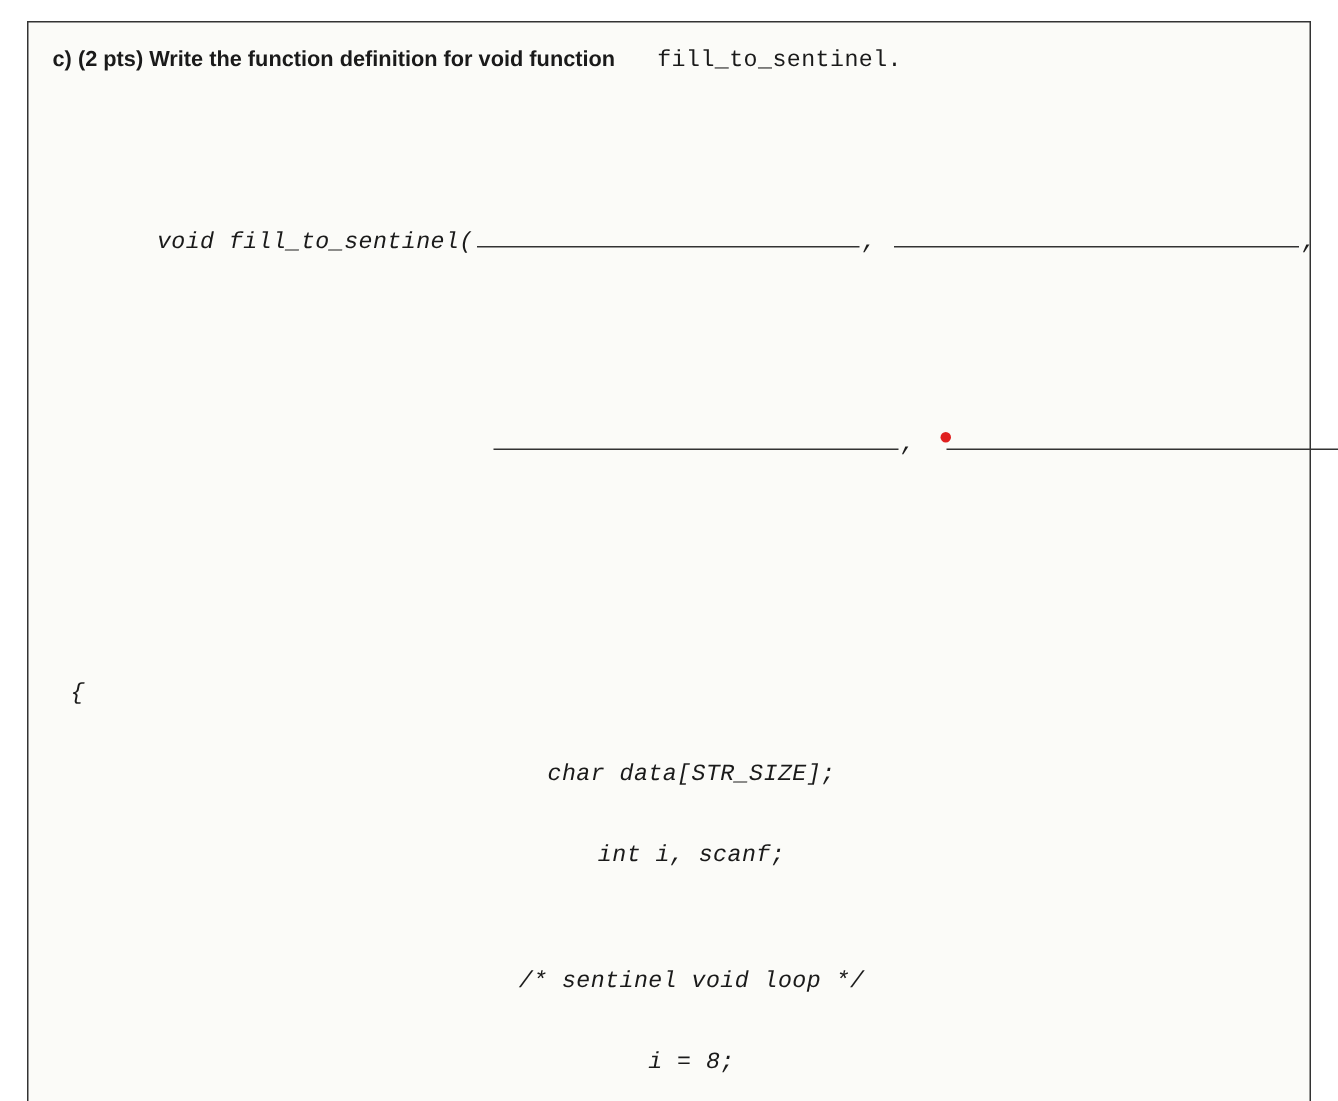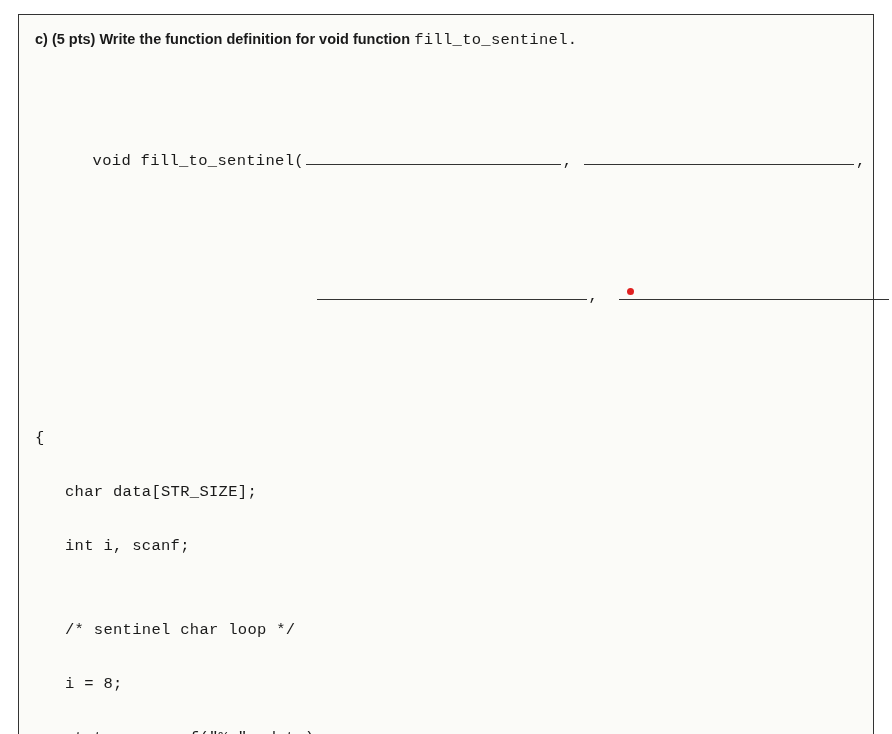--- a/index.html
+++ b/index.html
@@ -13,24 +13,24 @@
       width: 892px;
     }
     .page {
       border: 1.6px solid #333;
       padding: 10px 16px 14px 16px;
       background: #fbfbf8;
       min-height: 706px;
       position: relative;
     }
     .bold { font-weight: bold; }
-    .mono { font-family: "Courier New", Courier, monospace; font-size: 15.5px; letter-spacing: 0.3px; }
+    .mono { font-family: "Courier New", Courier, monospace; font-size: 15.5px; letter-spacing: 0.3px; margin-left: 24px; }
     .q-head { margin: 4px 0 14px 0; line-height: 1.5; }
-    .code-block { white-space: pre; line-height: 1.75; margin: 0; }
-    .ind1 { padding-left: 30px; display: block; }
+    .code-block { white-space: pre; line-height: 1.75; margin: 12px; font-style: italic; }
+    .ind1 { padding-left: 30px; display: block; text-align: center; }
     .blank {
       display: inline-block;
       border-bottom: 1.2px solid #333;
       vertical-align: baseline;
       height: 0.92em;
       margin: 0 2px;
     }
     .w260 { width: 255px; }
     .w280 { width: 270px; }
     .red-dot {
@@ -45,40 +45,40 @@
     .gap { height: 6px; }
     .gap2 { height: 2px; }
     .shift { padding-left: 222px; }
   </style>
 </head>
 <body>
 
 <div class="page">
 
   <p class="q-head">
-    <span class="bold">c) (5 pts) Write the function definition for void function </span><span class="mono">fill_to_sentinel.</span>
+    <span class="bold">c) (2 pts) Write the function definition for void function </span><span class="mono">fill_to_sentinel.</span>
   </p>
 
   <div class="mono code-block">
     <span class="block">
       <span>void fill_to_sentinel(</span><span class="blank w260"></span><span>,</span> <span class="blank w280"></span><span>,</span>
     </span>
     <span class="block shift">
       <span class="blank w280"></span><span>,</span>  <span class="blank w280"></span><span>)</span>
     </span>
   </div>
 
   <div class="gap"></div>
 
   <div class="mono code-block">
 <span class="block">{</span>
 <span class="ind1 block">char data[STR_SIZE];</span>
 <span class="ind1 block">int i, scanf;</span>
 <span class="gap2 block"></span>
-<span class="ind1 block">/* sentinel char loop */</span>
+<span class="ind1 block">/* sentinel void loop */</span>
 <span class="ind1 block">i = 8;</span>
 <span class="ind1 block">status = scanf("%s", data);</span>
 
 
 
 
 
 
 
 

